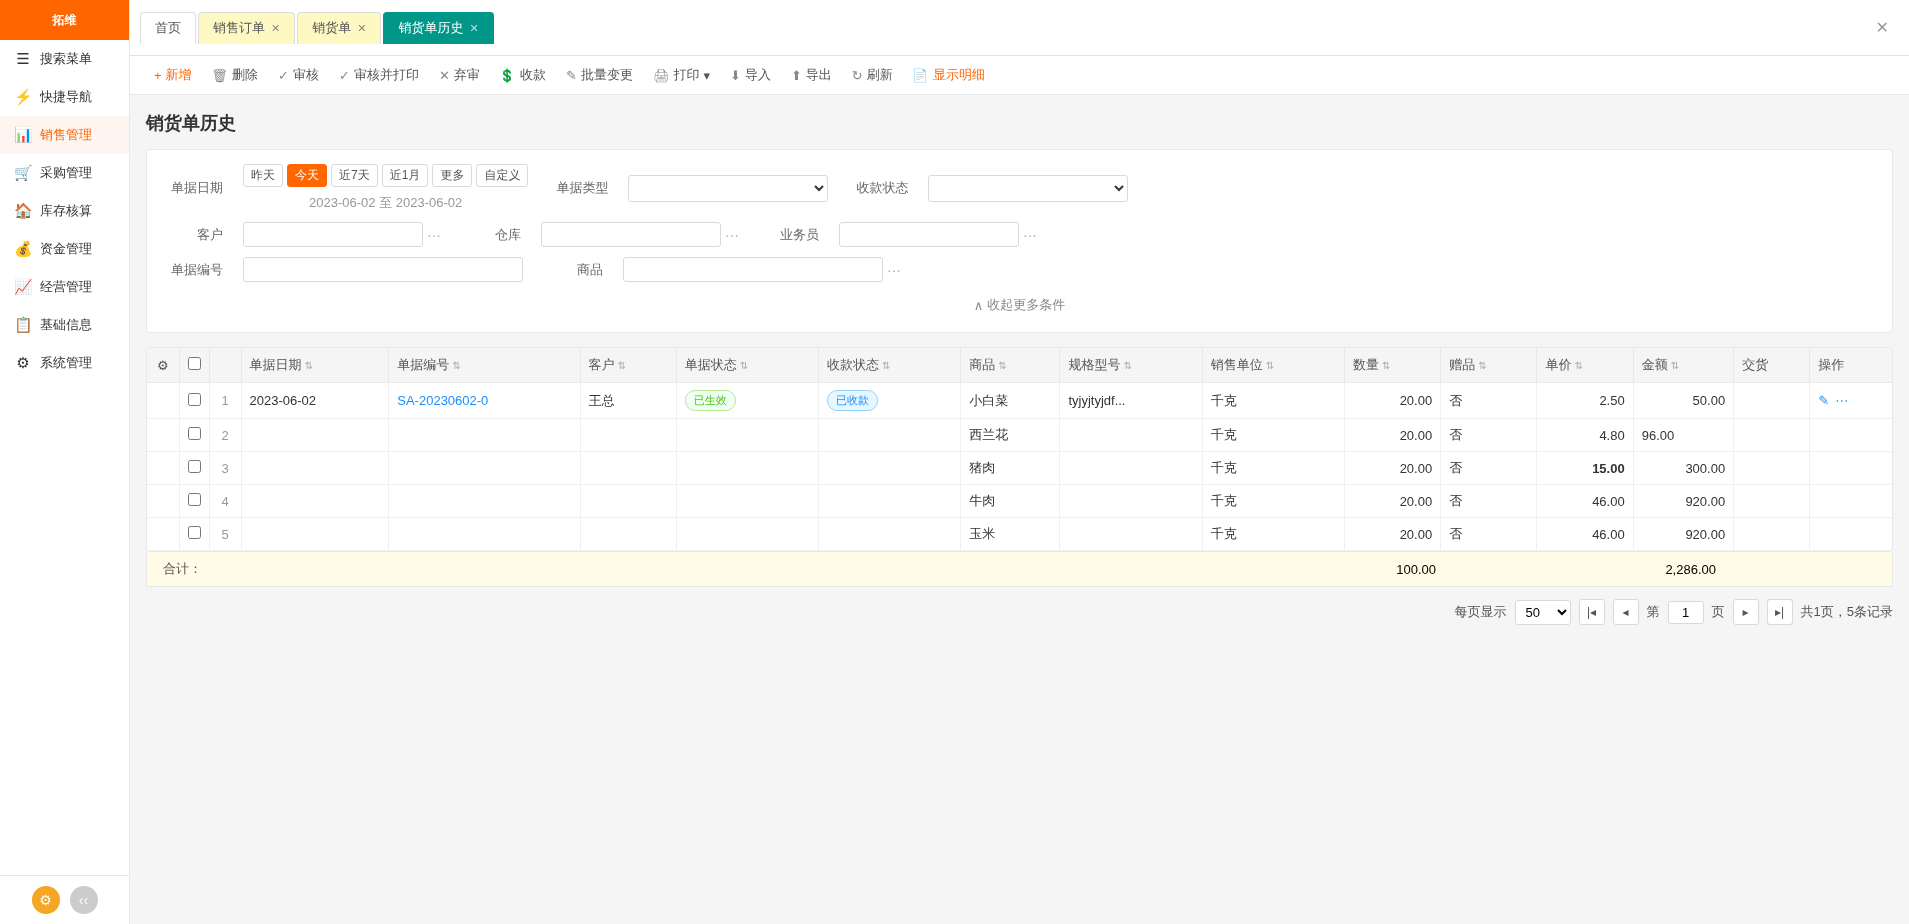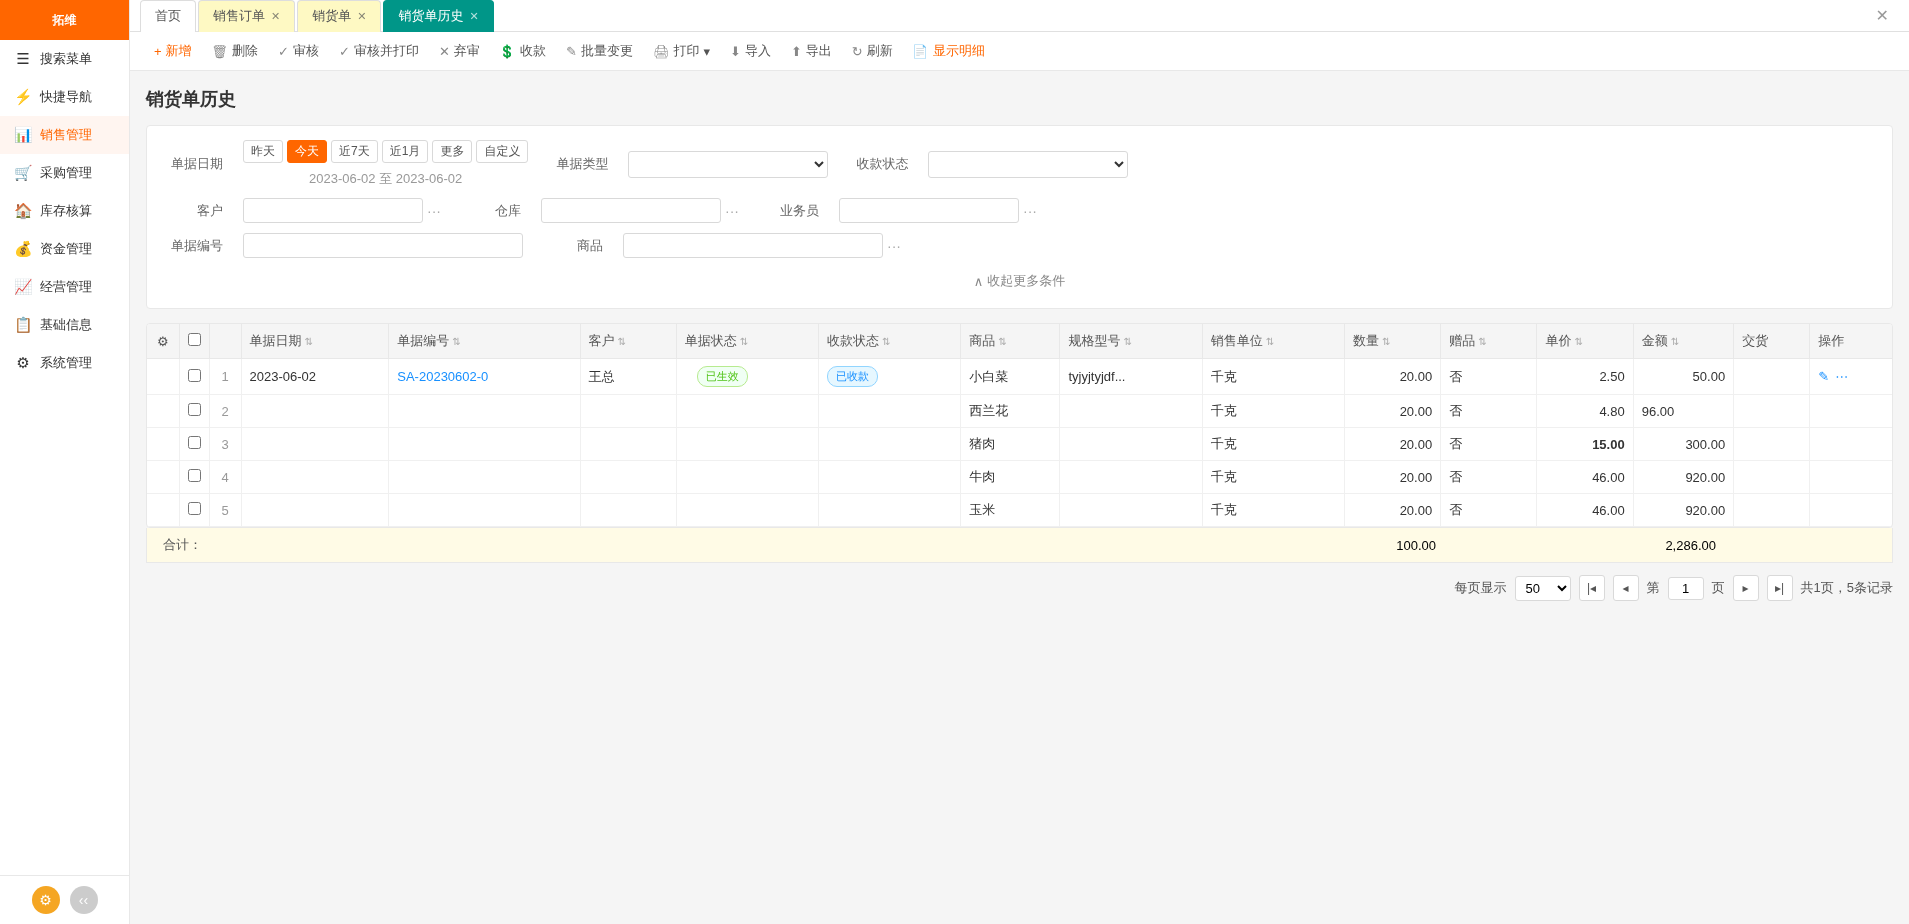--- a/index.html
+++ b/index.html
@@ -58,21 +58,21 @@
       flex-direction: column;
       overflow: hidden;
     }
 
     
     .tabs-bar {
       background: #fff;
       border-bottom: 1px solid #e0e0e0;
       display: flex;
       align-items: center;
-      height: 32px;
+      height: 56px;
       padding: 0 10px;
       gap: 2px;
     }
     .tab {
       display: flex;
       align-items: center;
       padding: 0 14px;
       height: 32px;
       border-radius: 4px 4px 0 0;
       cursor: pointer;
@@ -267,21 +267,21 @@
     .th-sort { display: flex; align-items: center; gap: 3px; cursor: pointer; }
     .sort-icon { color: #aaa; font-size: 10px; }
 
     .badge {
       display: inline-block;
       padding: 2px 8px;
       border-radius: 10px;
       font-size: 11px;
       font-weight: 500;
     }
-    .badge-green { background: #f0fff4; color: #52c41a; border: 1px solid #b7eb8f; margin-left: 12px; }
+    .badge-green { background: #f0fff4; color: #52c41a; border: 1px solid #b7eb8f; }
     .badge-blue { background: #e6f7ff; color: #1890ff; border: 1px solid #91d5ff; }
 
     .row-num { color: #999; text-align: center; }
     .checkbox-col { width: 28px; text-align: center; }
 
     .link-text { color: #1890ff; cursor: pointer; text-decoration: none; }
 
     .action-btns { display: flex; gap: 6px; }
     .action-btn { color: #1890ff; cursor: pointer; font-size: 13px; }
 

